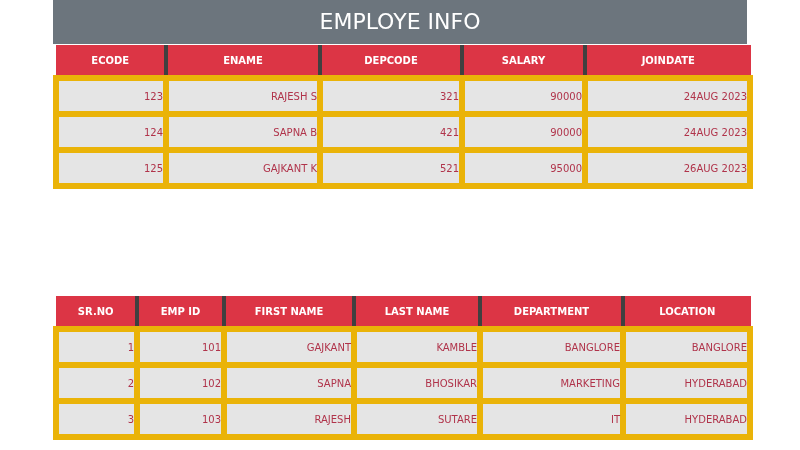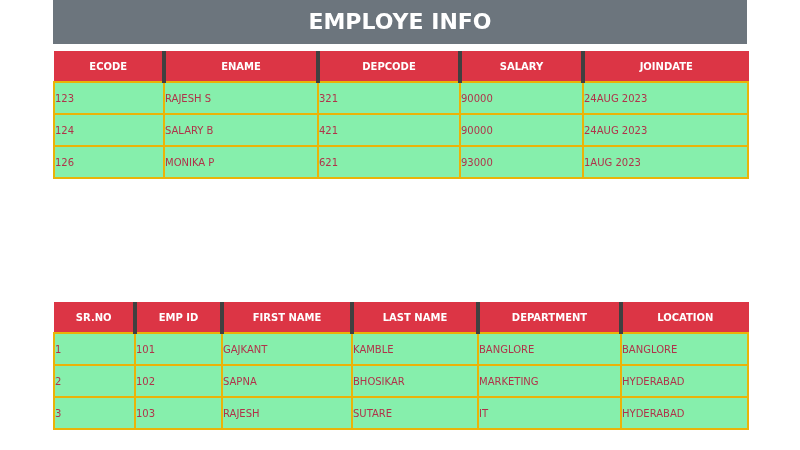--- a/index.html
+++ b/index.html
@@ -4,40 +4,40 @@
 <style>
   html, body { margin: 0; padding: 0; background: #ffffff; }
   body {
     width: 800px; height: 450px; overflow: hidden;
     font-family: "DejaVu Sans", sans-serif;
   }
   .section { position: absolute; left: 53px; width: 694px; }
   .banner {
     background: #6c757d; color: #ffffff;
     height: 44px; line-height: 44px;
-    text-align: center; font-size: 22px; font-weight: 700;
+    text-align: center; font-size: 22px; font-weight: 400;
     font-family: "DejaVu Sans", sans-serif;
   }
   table {
-    border-collapse: collapse; width: 694px; margin-top: 7px;
+    border-collapse: collapse; width: 694px; margin-top: 1px;
     table-layout: fixed;
   }
   th {
     background: #dc3545; color: #ffffff;
     font-size: 10px; font-weight: bold;
     height: 30px; text-align: center;
     border-left: 4px solid #404040; border-right: 1px solid #e4727c;
     padding: 0;
   }
   th:first-child { border-left: 1px solid #dc3545; }
   th:last-child { border-right: 1px solid #dc3545; }
   td {
-    color: #b0334a; font-size: 10px; text-align: left;
-    height: 30px; border: 2px solid #eab308; padding: 0;
-    background: #86efac;
+    color: #b0334a; font-size: 10px; text-align: right;
+    height: 30px; border: 6px solid #eab308; padding: 0;
+    background: #e5e5e5;
   }
 </style>
 </head>
 <body>
 
 <div class="section" style="top:0;">
   <div class="banner">EMPLOYE INFO</div>
   <table>
     <colgroup>
       <col style="width:110px">
@@ -58,31 +58,31 @@
     <tbody>
       <tr>
         <td>123</td>
         <td>RAJESH S</td>
         <td>321</td>
         <td>90000</td>
         <td>24AUG 2023</td>
       </tr>
       <tr>
         <td>124</td>
-        <td>SALARY B</td>
+        <td>SAPNA B</td>
         <td>421</td>
         <td>90000</td>
         <td>24AUG 2023</td>
       </tr>
       <tr>
-        <td>126</td>
-        <td>MONIKA P</td>
-        <td>621</td>
-        <td>93000</td>
-        <td>1AUG 2023</td>
+        <td>125</td>
+        <td>GAJKANT K</td>
+        <td>521</td>
+        <td>95000</td>
+        <td>26AUG 2023</td>
       </tr>
     </tbody>
   </table>
 </div>
 
 <div class="section" style="top:295px;">
   <table>
     <colgroup>
       <col style="width:81px">
         <col style="width:87px">

